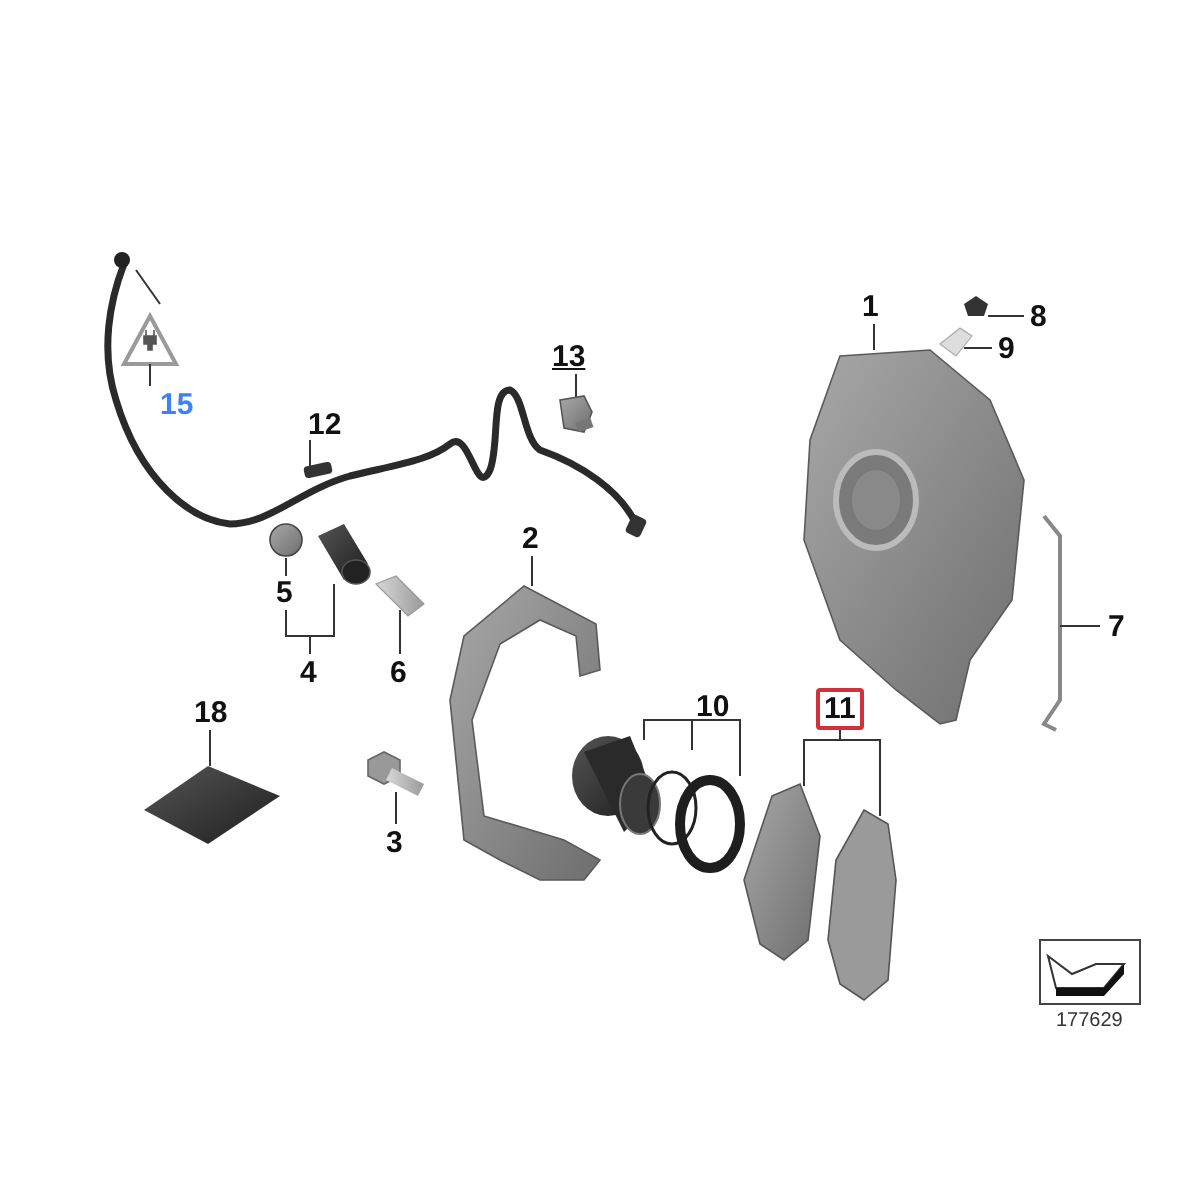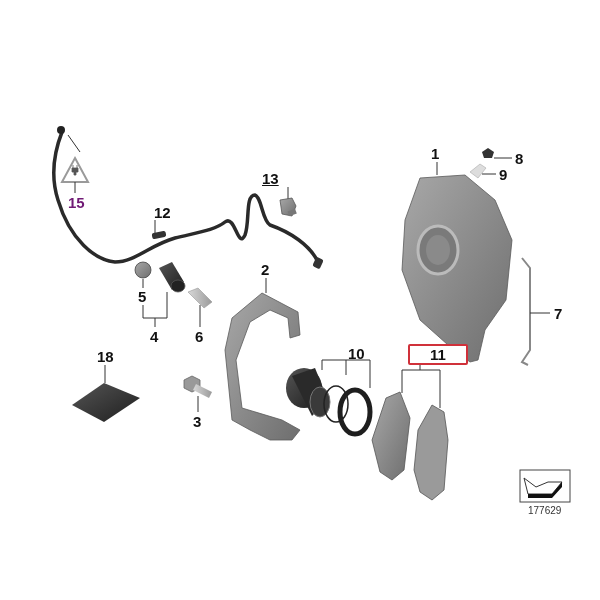--- a/index.html
+++ b/index.html
@@ -1,22 +1,22 @@
 <!DOCTYPE html>
 <html><head>
 <meta charset="utf-8">
 <style>
   html, body { margin: 0; padding: 0; background: #ffffff; }
   body { width: 600px; height: 600px; position: relative; overflow: hidden;
          font-family: "Liberation Sans", sans-serif; }
   #diagram { position: absolute; left: 0; top: 0; width: 600px; height: 600px; }
   .label { position: absolute; font-weight: bold; font-size: 15px; color: #111;
            font-family: "Liberation Sans", sans-serif; line-height: 1; }
-  .label.ghost { color: #701a75; }
-  .label.boxed { border: 2px solid #d0313a; padding: 1px 20px; border-radius: 2px; background: #fff; }
+  .label.ghost { color: #3b82f6; margin-left: 12px; }
+  .label.boxed { border: 2px solid #d0313a; padding: 1px 2px; border-radius: 2px; background: #fff; }
   .caption { position: absolute; font-size: 10px; color: #333;
              font-family: "Liberation Sans", sans-serif; }
 </style>
 </head>
 <body>
 
 <svg id="diagram" viewBox="0 0 600 600" xmlns="http://www.w3.org/2000/svg">
   <defs>
     <linearGradient id="gGray" x1="0" y1="0" x2="1" y2="1">
       <stop offset="0" stop-color="#a8a8a8"></stop>
@@ -134,17 +134,17 @@
 <span class="label" style="left:193px;top:414px;">3</span>
 <span class="label" style="left:150px;top:329px;">4</span>
 <span class="label" style="left:138px;top:289px;">5</span>
 <span class="label" style="left:195px;top:329px;">6</span>
 <span class="label" style="left:554px;top:306px;">7</span>
 <span class="label" style="left:515px;top:151px;">8</span>
 <span class="label" style="left:499px;top:167px;">9</span>
 <span class="label" style="left:348px;top:346px;">10</span>
 <span class="label boxed" style="left:408px;top:344px;">11</span>
 <span class="label" style="left:154px;top:205px;">12</span>
-<span class="label" style="left:262px;top:171px;text-decoration:underline;">13</span>
+<span class="label" style="left:276px;top:171px;text-decoration:underline;">13</span>
 <span class="label" style="left:97px;top:349px;">18</span>
 <span class="label ghost" style="left:68px;top:195px;">15</span>
 
 <span class="caption" style="left:528px;top:505px;text-align:right;">177629</span>
 
 </body></html>

